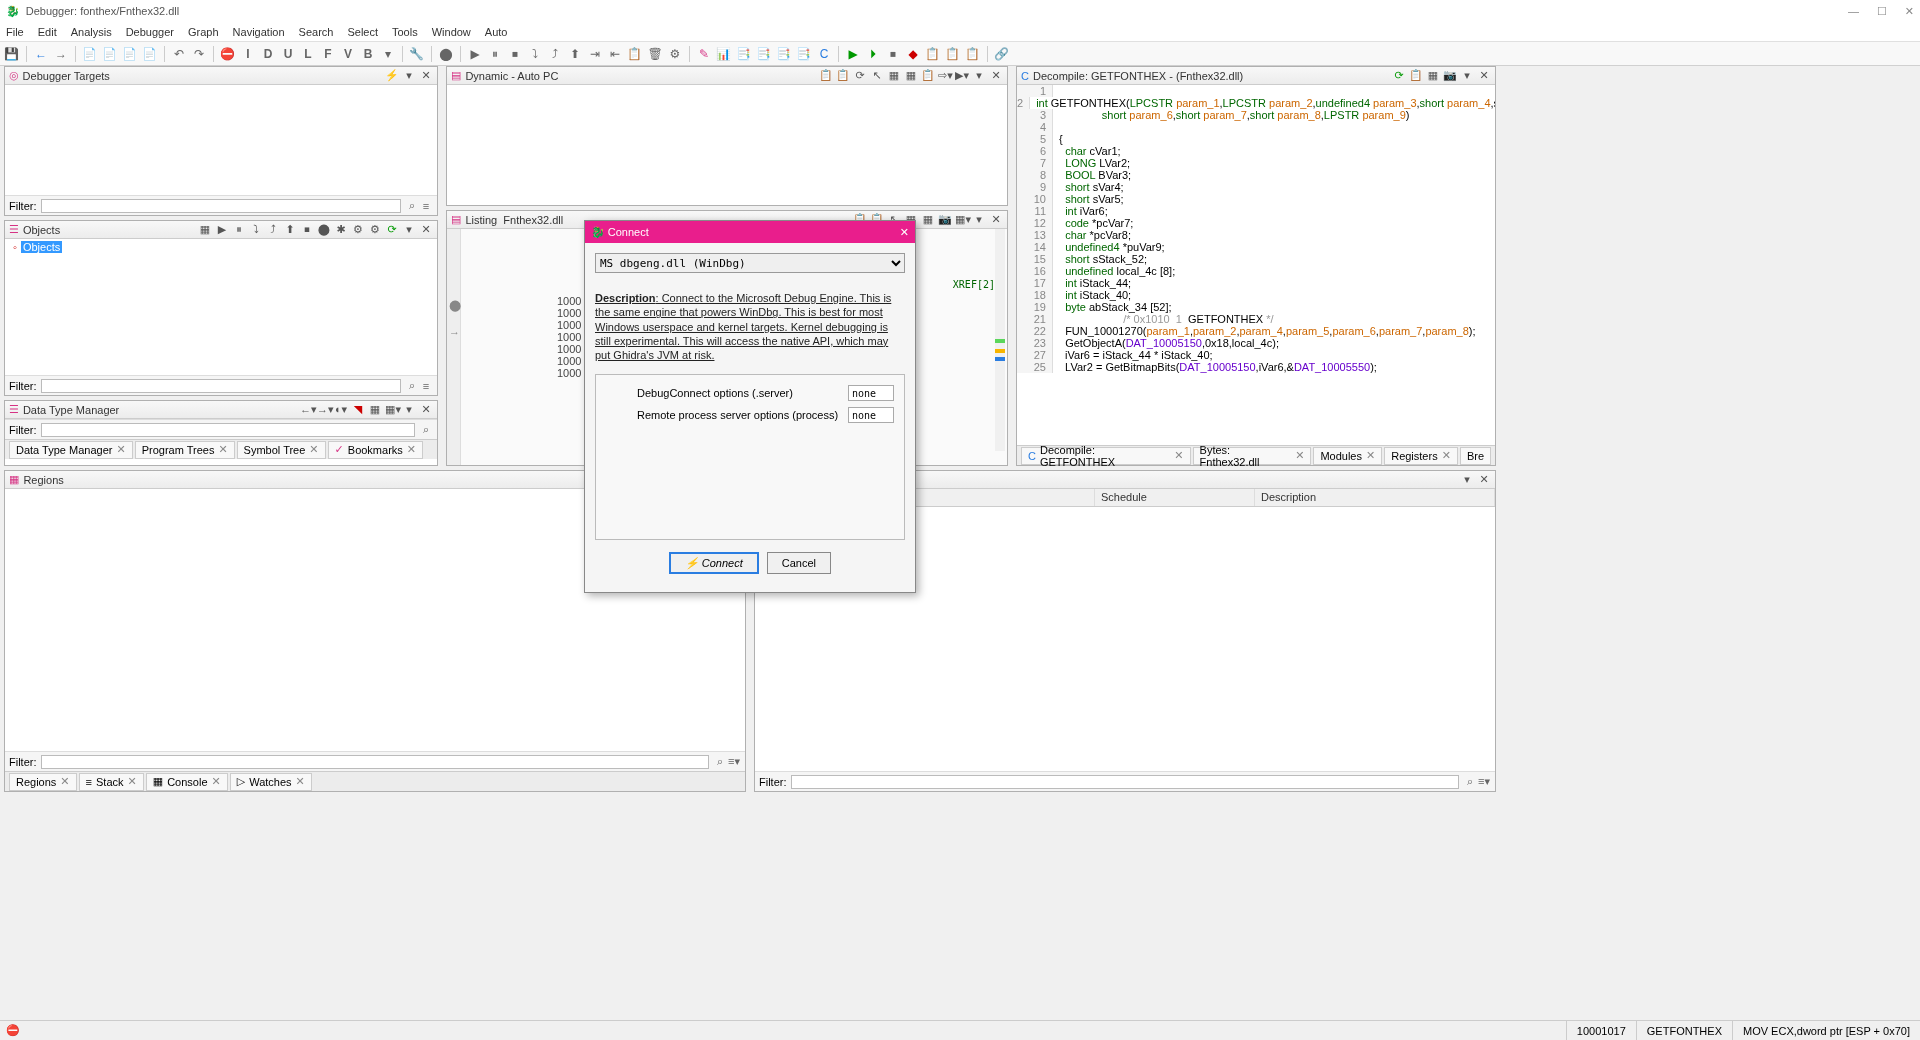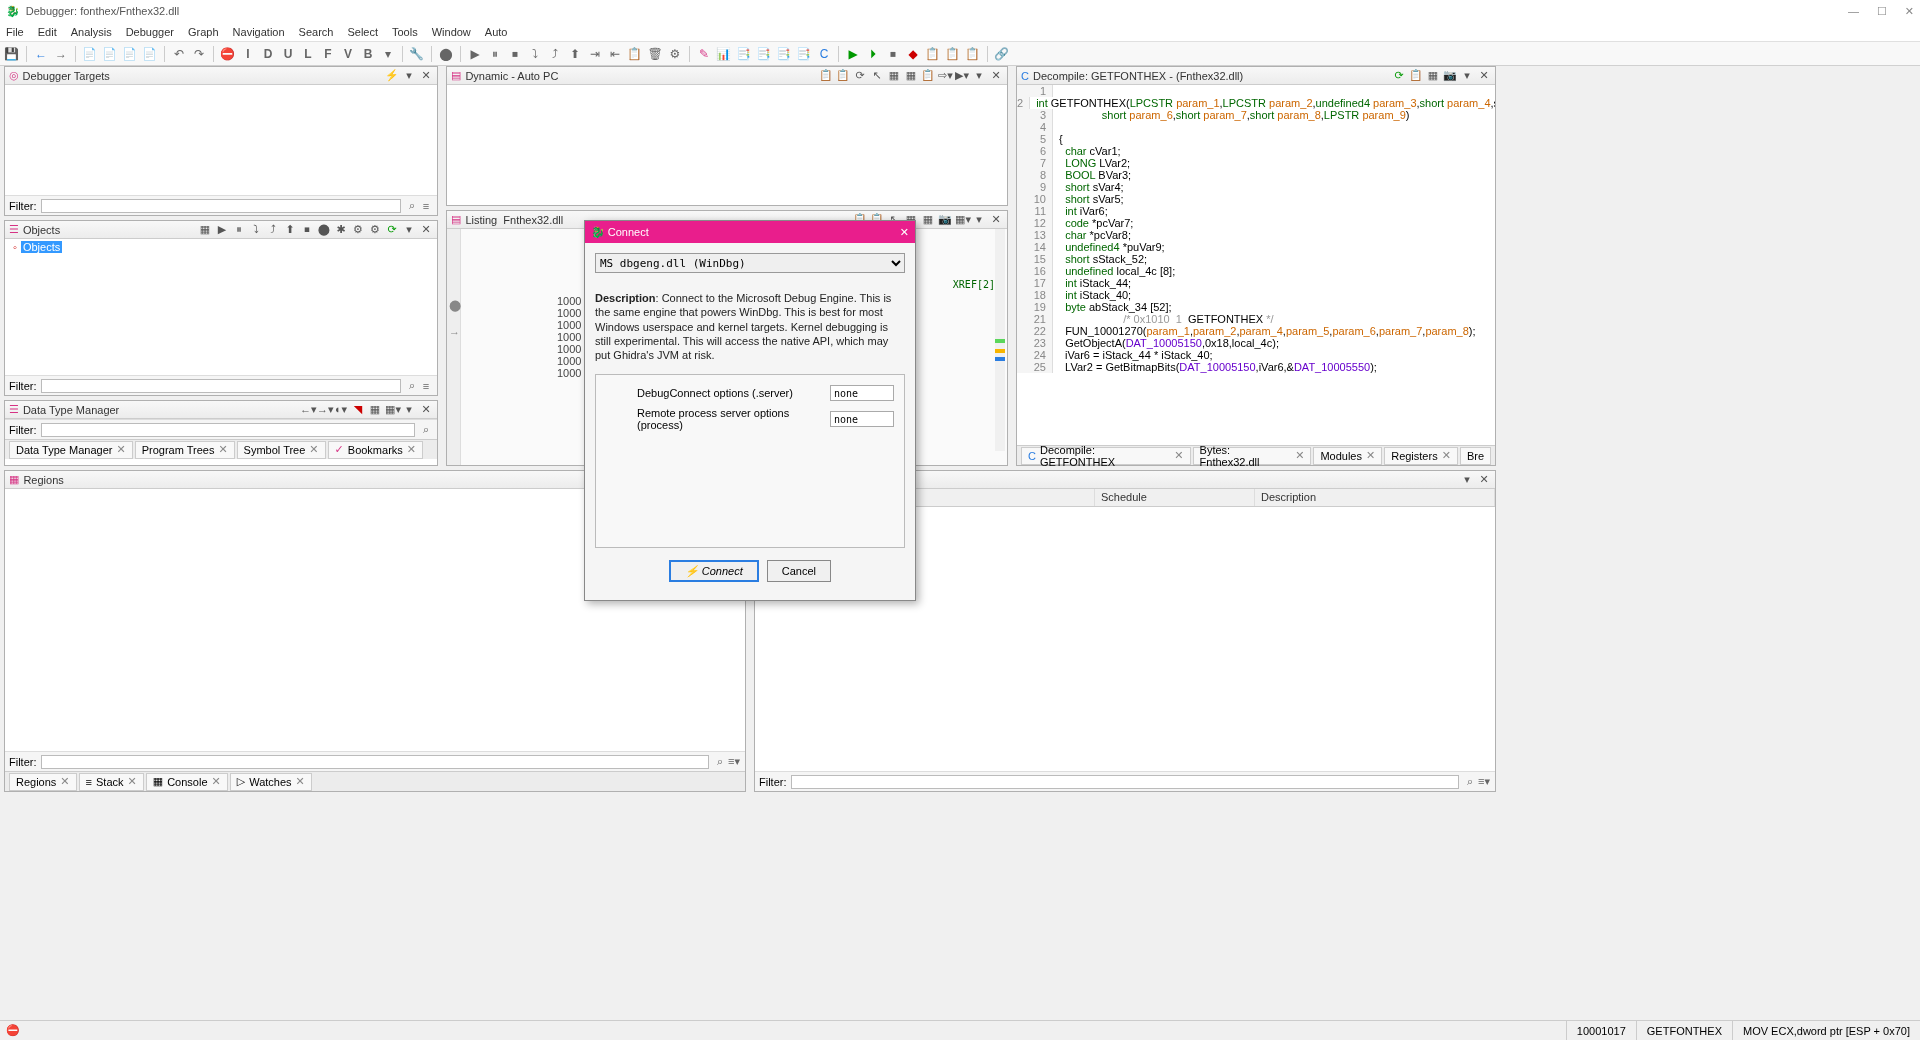--- a/index.html
+++ b/index.html
@@ -34,26 +34,26 @@
 .code .ln { display: flex; }
 .code .gutter { width: 36px; text-align: right; padding-right: 6px; color: #888; background: #f5f5f5; border-right: 1px solid #ddd; }
 .code .txt { padding-left: 6px; white-space: pre; color: #000; } .ty { color: #006600; } .fn { color: #000; }
 .pr { color: #cc6600; } .cm { color: #999; text-align: center; } .gl { color: #6600cc; }
 
 .dialog { position: absolute; left: 584px; top: 220px; width: 332px; background: #f5f5f5; border: 1px solid #888; box-shadow: 3px 3px 8px rgba(0,0,0,0.3); z-index: 1000; }
 .dlg-title { height: 22px; background: #e91e8c; color: #fff; display: flex; align-items: center; padding: 0 6px; font-size: 11px; }
 .dlg-title .x { margin-left: auto; }
 .dlg-body { padding: 10px; }
 .dlg-body select { width: 100%; font-family: Consolas, monospace; font-size: 11px; height: 20px; border: 1px solid #999; }
-.dlg-desc { margin-top: 18px; font-family: Consolas, monospace; font-size: 10px; line-height: 1.3; color: #222; }
+.dlg-desc { margin-top: 18px; font-family: Consolas, monospace; font-size: 10px; line-height: 1.3; color: #222; text-decoration: underline; }
 .dlg-desc b { font-weight: bold; }
 .dlg-opts { margin-top: 12px; border: 1px solid #bbb; padding: 10px; background: #f8f8f8; }
 .dlg-opts .row { display: flex; align-items: center; margin-bottom: 6px; font-family: Consolas, monospace; font-size: 10px; margin-left: 31px; }
 .dlg-opts .row .lbl { flex: 1; }
-.dlg-opts .row input { width: 64px; height: 16px; font-family: Consolas, monospace; font-size: 10px; border: 1px solid #aaa; padding: 0 3px; }
+.dlg-opts .row input { width: 46px; height: 16px; font-family: Consolas, monospace; font-size: 10px; border: 1px solid #aaa; padding: 0 3px; }
 .dlg-btns { margin-top: 12px; display: flex; justify-content: center; gap: 8px; padding-bottom: 8px; }
 .dlg-btns button { height: 22px; padding: 0 14px; font-size: 11px; border: 1px solid #888; background: #f0f0f0; }
 .dlg-btns button.primary { border: 2px solid #2a7de1; font-style: italic; }
 .listing-addr { font-family: Consolas, monospace; font-size: 10px; color: #444; }
 .statusbar { position: absolute; left: 0; right: 0; bottom: 0; height: 20px; background: #f0f0f0; border-top: 1px solid #ccc; display: flex; align-items: center; font-size: 10px; }
 .statusbar .cell { border-left: 1px solid #ccc; padding: 0 10px; height: 100%; display: flex; align-items: center; }
 .statusbar .spacer { flex: 1; }
 .xref { font-family: Consolas, monospace; font-size: 10px; color: #006600; position: absolute; right: 6px; top: 244px; }
 </style>
 </head>
@@ -396,21 +396,21 @@
         </div>
         <div class="ln">
           <div class="gutter">22</div>
           <div class="txt">  <span class="fn">FUN_10001270</span>(<span class="pr">param_1</span>,<span class="pr">param_2</span>,<span class="pr">param_4</span>,<span class="pr">param_5</span>,<span class="pr">param_6</span>,<span class="pr">param_7</span>,<span class="pr">param_8</span>);</div>
         </div>
         <div class="ln">
           <div class="gutter">23</div>
           <div class="txt">  <span class="fn">GetObjectA</span>(<span class="gl">DAT_10005150</span>,0x18,local_4c);</div>
         </div>
         <div class="ln">
-          <div class="gutter">24</div>
+          <div class="gutter">27</div>
           <div class="txt">  iVar6 = iStack_44 * iStack_40;</div>
         </div>
         <div class="ln">
           <div class="gutter">25</div>
           <div class="txt">  LVar2 = <span class="fn">GetBitmapBits</span>(<span class="gl">DAT_10005150</span>,iVar6,&amp;<span class="gl">DAT_10005550</span>);</div>
         </div>
       </div>
   <div class="tabstrip">
     <div class="tab">
           <span style="color:#2a7de1">C</span>

